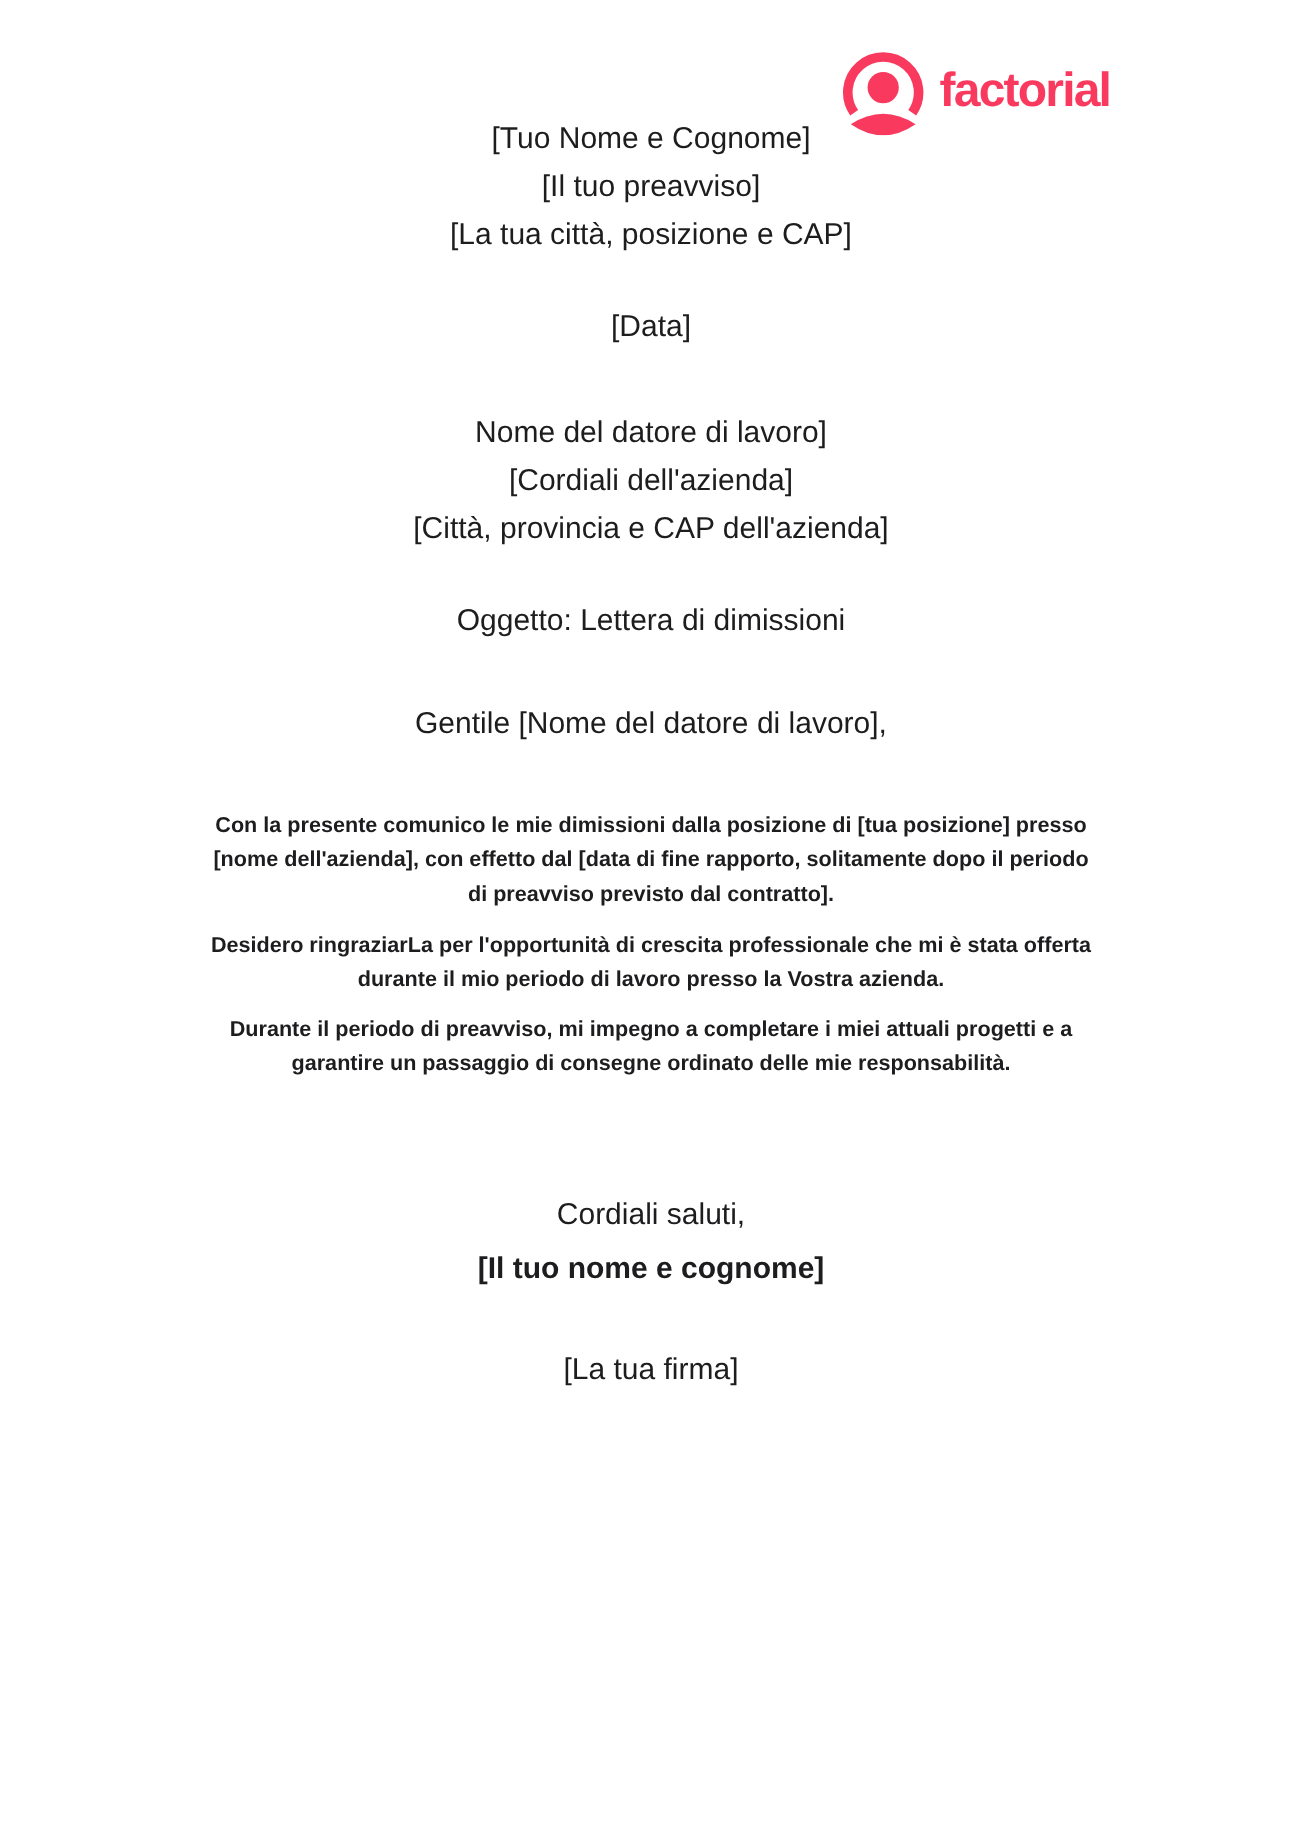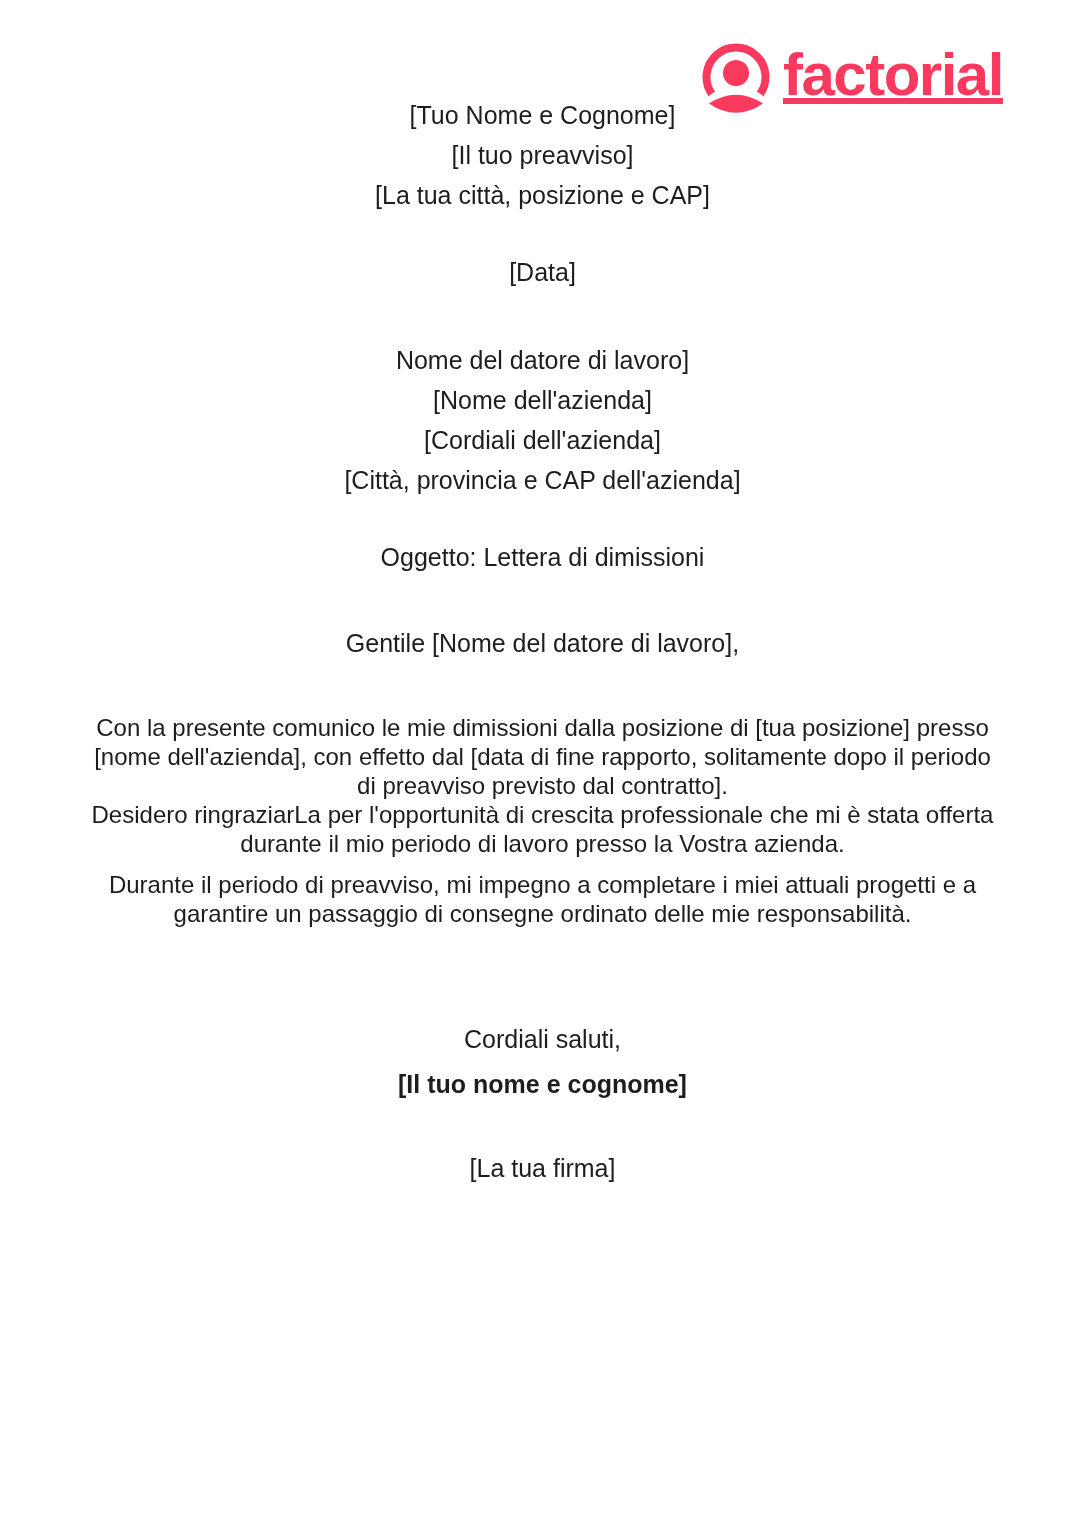--- a/index.html
+++ b/index.html
@@ -19,47 +19,47 @@
     position: absolute;
     top: 43px;
     left: 702px;
     display: flex;
     align-items: center;
     gap: 13px;
     height: 70px;
   }
   .logo svg { display: block; }
   .brand {
-    font-size: 60px;
+    font-size: 40px;
     font-weight: 700;
     letter-spacing: -1.5px;
     color: #F93A5E;
     line-height: 70px;
     margin-top: -6px;
-    text-decoration: underline;
   }
   .content {
     padding: 95px 60px 0 60px;
     width: 965px;
   }
   p { margin: 0; text-align: center; }
   .line {
     font-size: 25px;
     line-height: 40px;
   }
   .para {
-    font-size: 24px;
+    font-size: 18px;
     line-height: 29px;
     white-space: pre-line;
+    font-weight: bold;
   }
   .mt37 { margin-top: 37px; }
   .mt38 { margin-top: 48px; }
   .mt46 { margin-top: 46px; }
   .mt50 { margin-top: 50px; }
-  .mt13 { }
+  .mt13 { margin-top: 13px; }
   .mt12 { margin-top: 12px; }
   .mt91 { margin-top: 91px; }
   .mt5  { margin-top: 5px; font-weight: bold; }
   .mt44 { margin-top: 44px; }
 </style>
 </head>
 <body>
 
 <div>
 
@@ -74,21 +74,20 @@
 
   <main class="content">
 
     <p class="line">[Tuo Nome e Cognome]</p>
     <p class="line">[Il tuo preavviso]</p>
     <p class="line">[La tua città, posizione e CAP]</p>
 
     <p class="line mt37">[Data]</p>
 
     <p class="line mt38">Nome del datore di lavoro]</p>
-    <p class="line">[Nome dell'azienda]</p>
     <p class="line">[Cordiali dell'azienda]</p>
     <p class="line">[Città, provincia e CAP dell'azienda]</p>
 
     <p class="line mt37">Oggetto: Lettera di dimissioni</p>
 
     <p class="line mt46">Gentile [Nome del datore di lavoro],</p>
 
     <p class="para mt50">Con la presente comunico le mie dimissioni dalla posizione di [tua posizione] presso
 [nome dell'azienda], con effetto dal [data di fine rapporto, solitamente dopo il periodo
 di preavviso previsto dal contratto].</p>

